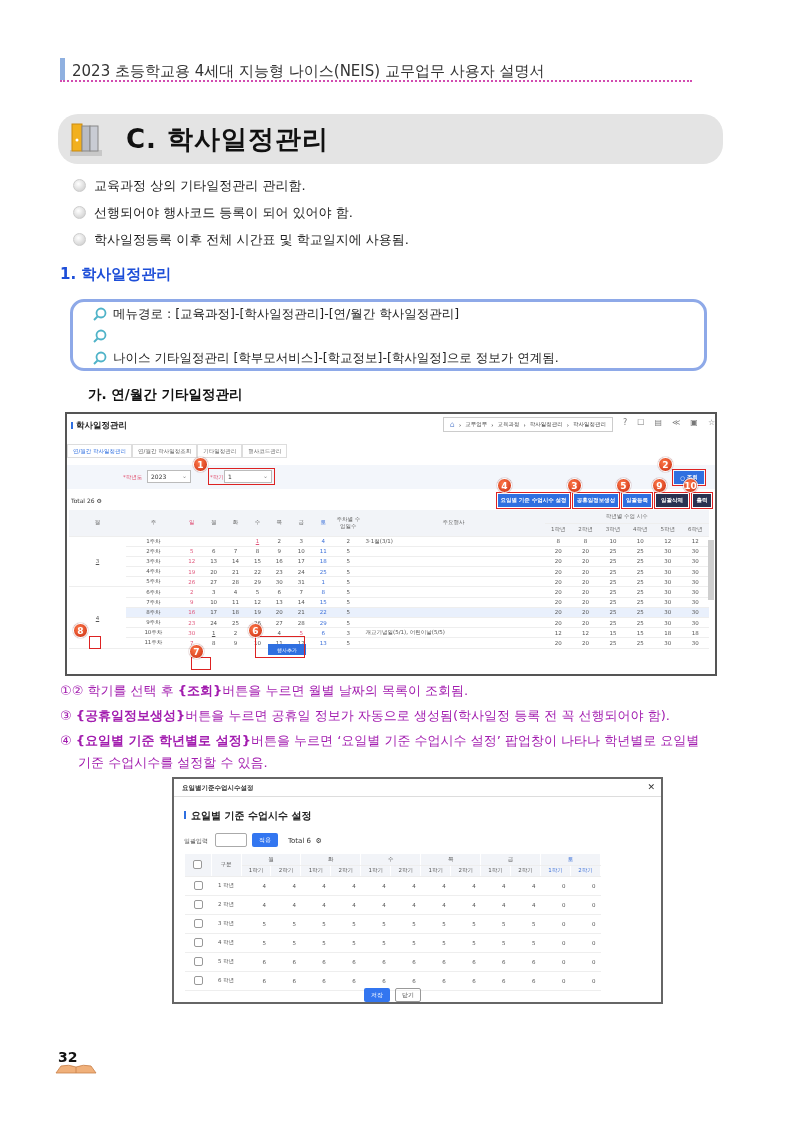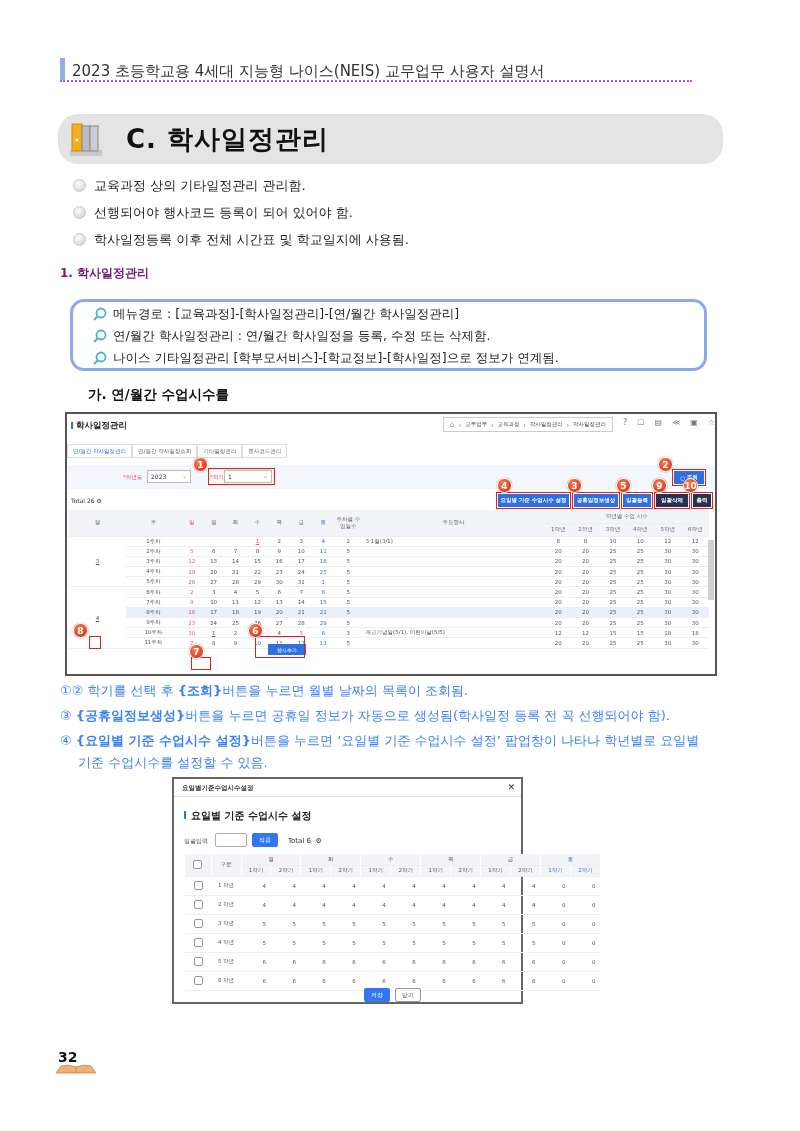--- a/index.html
+++ b/index.html
@@ -5,21 +5,21 @@
 *{box-sizing:border-box;margin:0;padding:0}
 body{width:800px;height:1131px;background:#fff;font-family:"DejaVu Sans",sans-serif;color:#222;position:relative;overflow:hidden}
 .hdr{position:absolute;left:60px;top:58px;width:632px;height:24px;border-bottom:2px dotted #d24bb0}
 .hdr .bar{position:absolute;left:0;top:0;width:5px;height:22px;background:#8fb0e0}
 .hdr .txt{position:absolute;left:12px;top:4px;font-size:15px;color:#333}
 .chap{position:absolute;left:58px;top:114px;width:665px;height:50px;background:#e4e4e4;border-radius:20px 20px 20px 20px}
 .chap .ico{position:absolute;left:10px;top:6px;width:36px;height:38px}
 .chap .ttl{position:absolute;left:68px;top:8px;font-size:26px;font-weight:bold;color:#111;letter-spacing:1px}
 .bul{position:absolute;left:73px;font-size:13px;color:#222}
 .bul .dot{display:inline-block;width:13px;height:13px;border-radius:50%;background:radial-gradient(circle at 40% 35%,#fff,#d8d8d8 70%,#bbb);border:1px solid #ccc;vertical-align:-2px;margin-right:8px}
-.sec{position:absolute;left:60px;top:265px;font-size:12px;font-weight:bold;color:#701a75}
+.sec{position:absolute;left:60px;top:265px;font-size:15px;font-weight:bold;color:#1d4ed8}
 .box{position:absolute;left:70px;top:299px;width:637px;height:72px;border:3px solid #8ea9e8;border-radius:14px}
 .box .ln{position:absolute;left:20px;font-size:12.5px;color:#222}
 .box .mg{display:inline-block;width:14px;height:14px;vertical-align:-3px;margin-right:6px}
 .sub{position:absolute;left:88px;top:386px;font-size:13.5px;font-weight:bold;color:#111}
 .shot{position:absolute;left:65px;top:412px;width:652px;height:264px;border:2px solid #555;background:#fff;overflow:hidden;font-size:6px;color:#555}
 .shot .ptitle{position:absolute;left:4px;top:6px;font-size:8.5px;font-weight:bold;color:#222}
 .shot .ptitle:before{content:"";display:inline-block;width:2px;height:7px;background:#2f6fe0;margin-right:3px;vertical-align:-1px}
 .crumb{position:absolute;left:376px;top:3px;height:15px;border:1px solid #ccc;padding:0 6px;display:flex;align-items:center;gap:4px;font-size:5.5px;color:#444}
 .tools{position:absolute;left:556px;top:4px;display:flex;gap:10px;font-size:8px;color:#777}
 .tabs{position:absolute;left:0;top:30px;display:flex}
@@ -37,23 +37,23 @@
 .total{position:absolute;left:4px;top:83px;font-size:6px;color:#333}
 table.cal{position:absolute;left:2px;top:96px;border-collapse:collapse;width:640px;table-layout:fixed}
 table.cal td,table.cal th{height:10.2px;font-size:5.5px;text-align:center;border-bottom:1px solid #eee;font-weight:normal;color:#555;overflow:hidden;white-space:nowrap}
 table.cal th{background:#f2f4f8;height:13px;color:#666}
 table.cal .sun{color:#e0557a}
 table.cal .sat{color:#3b6fd8}
 table.cal tr.hl td{background:#e9f0fc}
 table.cal td.ev{text-align:left;padding-left:3px}
 .scroll{position:absolute;left:641px;top:126px;width:6px;height:60px;background:#cfcfcf}
 .addpop{position:absolute;left:201px;top:230px;width:38px;height:11px;background:#2f6fe0;color:#fff;font-size:5px;display:flex;align-items:center;justify-content:center}
-.notes{position:absolute;left:60px;font-size:13px;color:#3b82f6;line-height:1.5}
+.notes{position:absolute;left:60px;font-size:13px;color:#a21caf;line-height:1.5}
 .notes b{font-weight:bold}
-.popup{position:absolute;left:172px;top:777px;width:351px;height:227px;border:2px solid #666;background:#fff}
+.popup{position:absolute;left:172px;top:777px;width:491px;height:227px;border:2px solid #666;background:#fff}
 .popup .ph{position:absolute;left:0;top:0;width:100%;height:18px;border-bottom:1px solid #ddd;font-size:6.5px;font-weight:bold;padding:5px 8px;color:#333}
 .popup .x{position:absolute;right:6px;top:3px;font-size:9px;color:#333}
 .popup .pt{position:absolute;left:10px;top:30px;font-size:10px;font-weight:bold;color:#222}
 .popup .pt:before{content:"";display:inline-block;width:2px;height:8px;background:#2f6fe0;margin-right:5px;vertical-align:0}
 .popup .bulk{position:absolute;left:10px;top:58px;font-size:6px;color:#555}
 .popup .bin{position:absolute;left:41px;top:54px;width:32px;height:14px;border:1px solid #aaa;border-radius:2px}
 .popup .apply{position:absolute;left:78px;top:54px;width:26px;height:14px;background:#3376f0;color:#fff;font-size:6px;border-radius:2px;display:flex;align-items:center;justify-content:center}
 .popup .tot{position:absolute;left:114px;top:58px;font-size:7px;color:#333}
 table.wk{position:absolute;left:11px;top:75px;border-collapse:collapse;width:416px;table-layout:fixed}
 table.wk th,table.wk td{font-size:5.5px;text-align:center;color:#555;border-bottom:1px solid #eee;height:19px;font-weight:normal}
@@ -95,31 +95,31 @@
   <div class="ln" style="top:4px">
     <svg class="mg" viewBox="0 0 14 14">
         <circle cx="8" cy="6" r="4.5" fill="none" stroke="#4fb3c8" stroke-width="1.8"></circle>
         <line x1="4.5" y1="9.5" x2="1" y2="13" stroke="#4fb3c8" stroke-width="2"></line>
       </svg><span>메뉴경로 : [교육과정]-[학사일정관리]-[연/월간 학사일정관리]</span>
   </div>
   <div class="ln" style="top:26px">
     <svg class="mg" viewBox="0 0 14 14">
         <circle cx="8" cy="6" r="4.5" fill="none" stroke="#4fb3c8" stroke-width="1.8"></circle>
         <line x1="4.5" y1="9.5" x2="1" y2="13" stroke="#4fb3c8" stroke-width="2"></line>
-      </svg><span>연/월간 학사일정관리 : 연/월간 학사일정을 등록, 수정 또는 삭제함.</span>
+      </svg>
   </div>
   <div class="ln" style="top:48px">
     <svg class="mg" viewBox="0 0 14 14">
         <circle cx="8" cy="6" r="4.5" fill="none" stroke="#4fb3c8" stroke-width="1.8"></circle>
         <line x1="4.5" y1="9.5" x2="1" y2="13" stroke="#4fb3c8" stroke-width="2"></line>
       </svg><span>나이스 기타일정관리 [학부모서비스]-[학교정보]-[학사일정]으로 정보가 연계됨.</span>
   </div>
 </div>
 
-<div class="sub">가.  연/월간 수업시수를</div>
+<div class="sub">가.  연/월간 기타일정관리</div>
 
 <div class="shot">
   <div class="ptitle">학사일정관리</div>
   <div class="crumb">
     <span style="color:#7a9ad8;font-size:8px">⌂</span>
     <span>›</span>
       <span>교무업무</span>
     <span>›</span>
       <span>교육과정</span>
     <span>›</span>
@@ -426,21 +426,21 @@
   <div class="redbox" style="left:188px;top:222px;width:50px;height:22px"></div>
   <div class="redbox" style="left:124px;top:243px;width:20px;height:13px"></div>
   <div class="redbox" style="left:22px;top:222px;width:12px;height:13px"></div>
   <div class="num" style="left:181px;top:209px">6</div>
   <div class="num" style="left:122px;top:230px">7</div>
   <div class="num" style="left:6px;top:209px">8</div>
 </div>
 
 <div class="notes" style="top:681px"><span>①② 학기를 선택 후 </span><b>{조회}</b><span>버튼을 누르면 월별 날짜의 목록이 조회됨.</span></div>
 <div class="notes" style="top:706px"><span>③ </span><b>{공휴일정보생성}</b><span>버튼을 누르면 공휴일 정보가 자동으로 생성됨(학사일정 등록 전 꼭 선행되어야 함).</span></div>
-<div class="notes" style="top:731px"><span>④ </span><b>{요일별 기준 수업시수 설정}</b><span>버튼을 누르면 ‘요일별 기준 수업시수 설정’ 팝업창이 나타나 학년별로 요일별</span></div>
+<div class="notes" style="top:731px"><span>④ </span><b>{요일별 기준 학년별로 설정}</b><span>버튼을 누르면 ‘요일별 기준 수업시수 설정’ 팝업창이 나타나 학년별로 요일별</span></div>
 <div class="notes" style="top:753px;left:78px"><span>   기준 수업시수를 설정할 수 있음.</span></div>
 
 <div class="popup">
   <div class="ph">요일별기준수업시수설정</div>
   <span class="x">✕</span>
   <div class="pt">요일별 기준 수업시수 설정</div>
   <span class="bulk">일괄입력</span>
   <div class="bin"></div>
   <div class="apply">적용</div>
   <span class="tot"><span>Total 6</span>&nbsp;&nbsp;<span>⚙</span></span>

